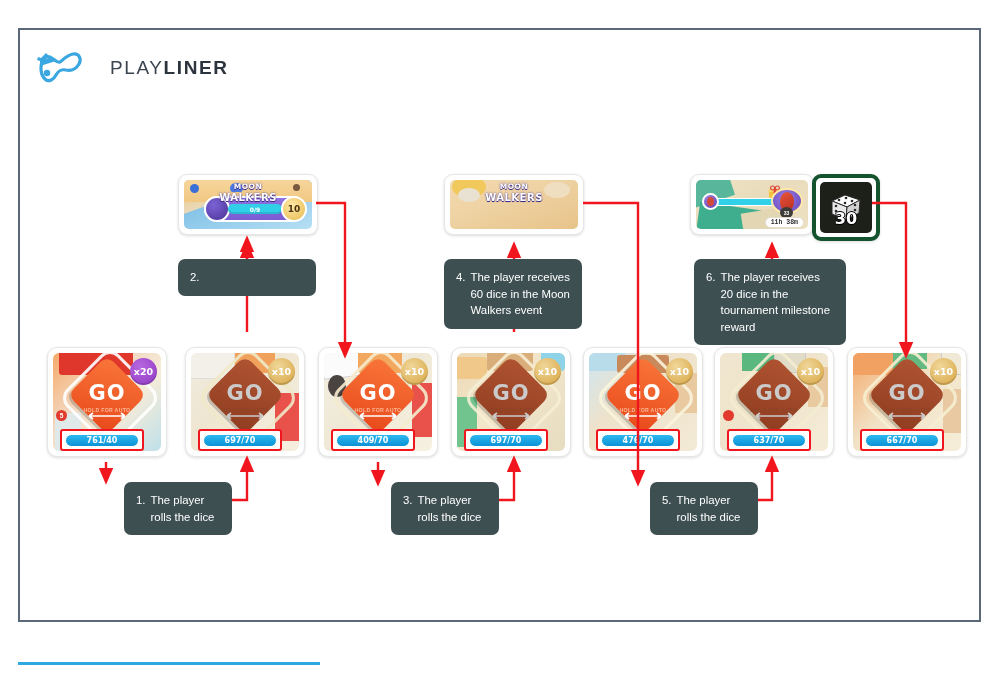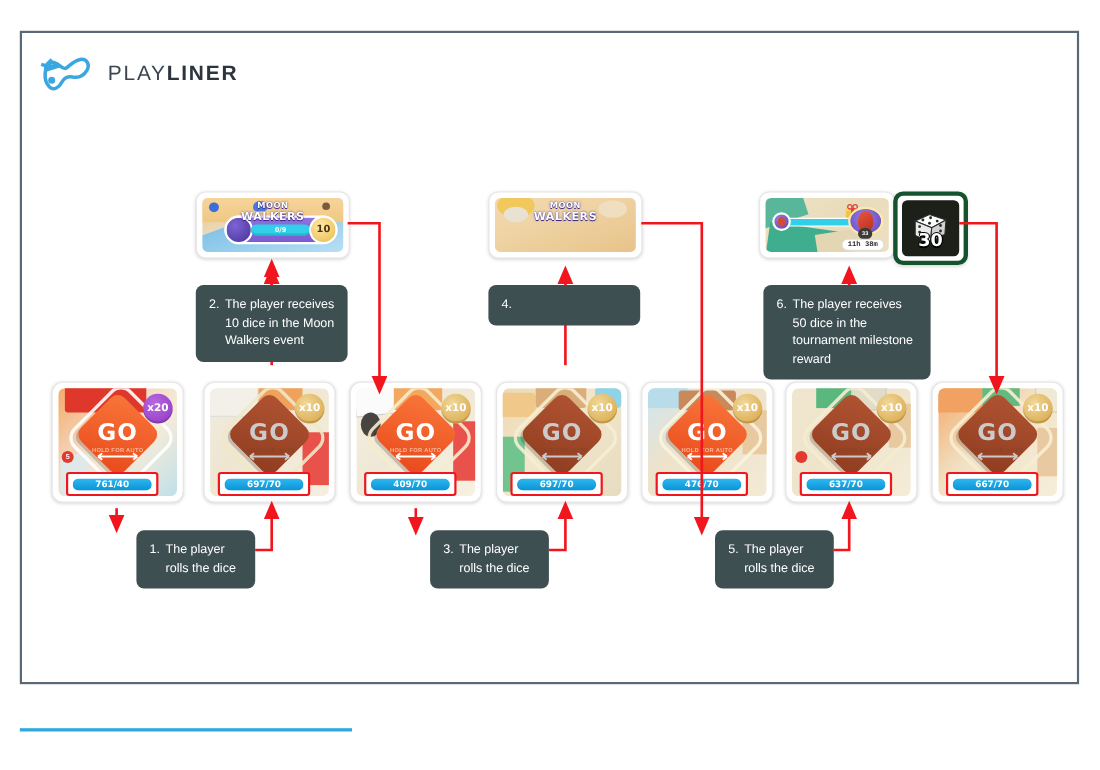--- a/index.html
+++ b/index.html
@@ -27,21 +27,21 @@
     box-sizing: border-box;
   }
 
   
   .logo-wrap {
     position: absolute;
     left: 36px;
     top: 48px;
     display: flex;
     align-items: center;
-    gap: 10px;
+    gap: 22px;
   }
   .logo-mark { width: 52px; height: 40px; }
   .logo-text {
     font-size: 19px;
     letter-spacing: 1.6px;
     color: #3b4550;
     font-weight: 400;
   }
   .logo-text b { font-weight: 700; color: #2c343d; }
 
@@ -566,48 +566,48 @@
   <div class="callout" style="left:124px; top:482px; width:108px;">
     <div class="cl-row">
       <span class="cl-num">1.</span>
       <span class="cl-txt">The player rolls the dice</span>
     </div>
   </div>
 
   <div class="callout" style="left:178px; top:259px; width:138px;">
     <div class="cl-row">
       <span class="cl-num">2.</span>
-      <span class="cl-txt">The player receives 10 dice in the Moon Walkers event</span>
     </div>
   </div>
 
   <div class="callout" style="left:391px; top:482px; width:108px;">
     <div class="cl-row">
       <span class="cl-num">3.</span>
       <span class="cl-txt">The player rolls the dice</span>
     </div>
   </div>
 
   <div class="callout" style="left:444px; top:259px; width:138px;">
     <div class="cl-row">
       <span class="cl-num">4.</span>
+      <span class="cl-txt">The player receives 60 dice in the Moon Walkers event</span>
     </div>
   </div>
 
   <div class="callout" style="left:650px; top:482px; width:108px;">
     <div class="cl-row">
       <span class="cl-num">5.</span>
       <span class="cl-txt">The player rolls the dice</span>
     </div>
   </div>
 
   <div class="callout" style="left:694px; top:259px; width:152px;">
     <div class="cl-row">
       <span class="cl-num">6.</span>
-      <span class="cl-txt">The player receives 50 dice in the tournament milestone reward</span>
+      <span class="cl-txt">The player receives 20 dice in the tournament milestone reward</span>
     </div>
   </div>
 
   <div class="gcard" style="left:47px; top:347px;">
     <div class="shot">
       <div class="board-bg" style="background:linear-gradient(135deg,#f6a968 0%,#f2d9c2 38%,#f7ecd8 60%,#bfe0ea 100%);"></div>
       <div style="position:absolute;left:6px;top:-6px;width:74px;height:28px;background:#e0372c;border-radius:3px;"></div>
       <div style="position:absolute;left:2px;top:60px;width:26px;height:40px;background:#dfe9ea;"></div>
       <div class="go-ring" style="border-color:rgba(255,255,255,0.9);"></div>
       <div class="go-diamond" style="background:linear-gradient(150deg,#f9763a,#e8491b);"></div>

